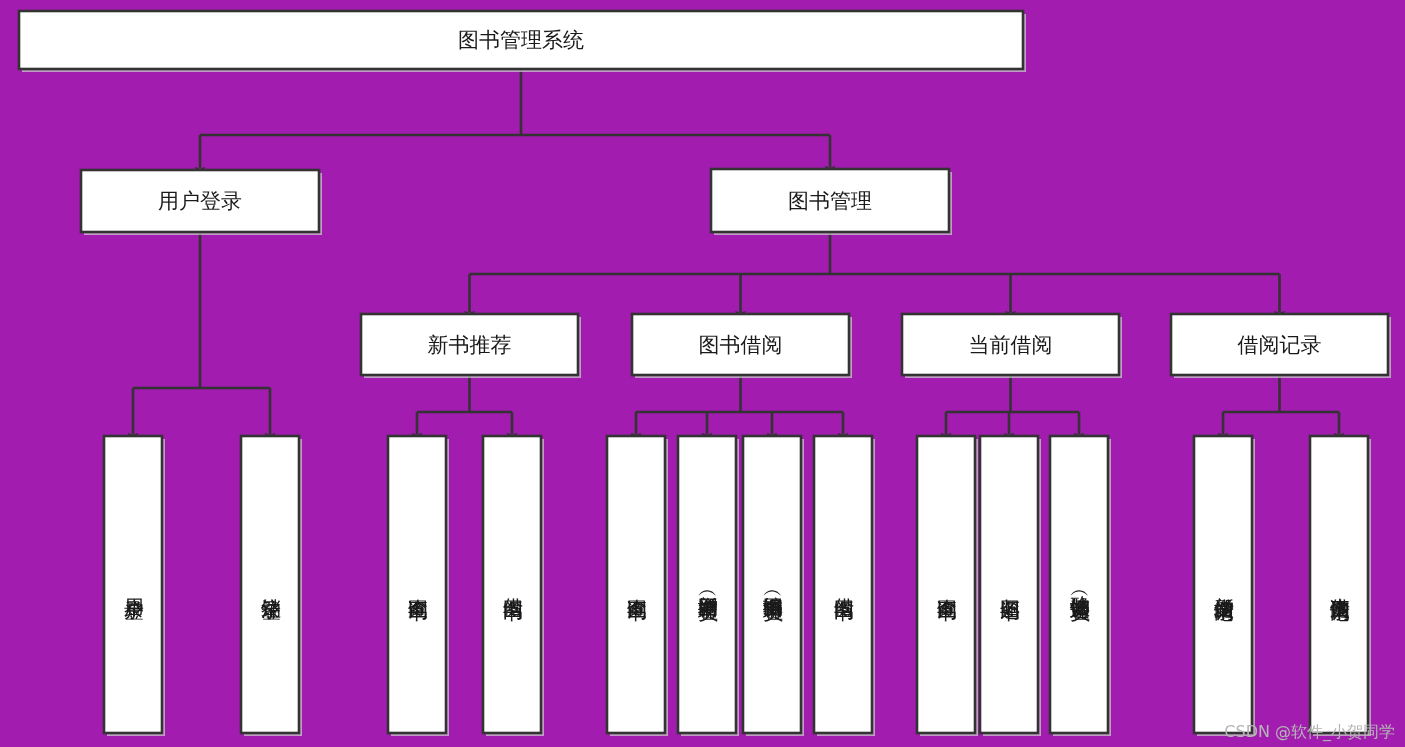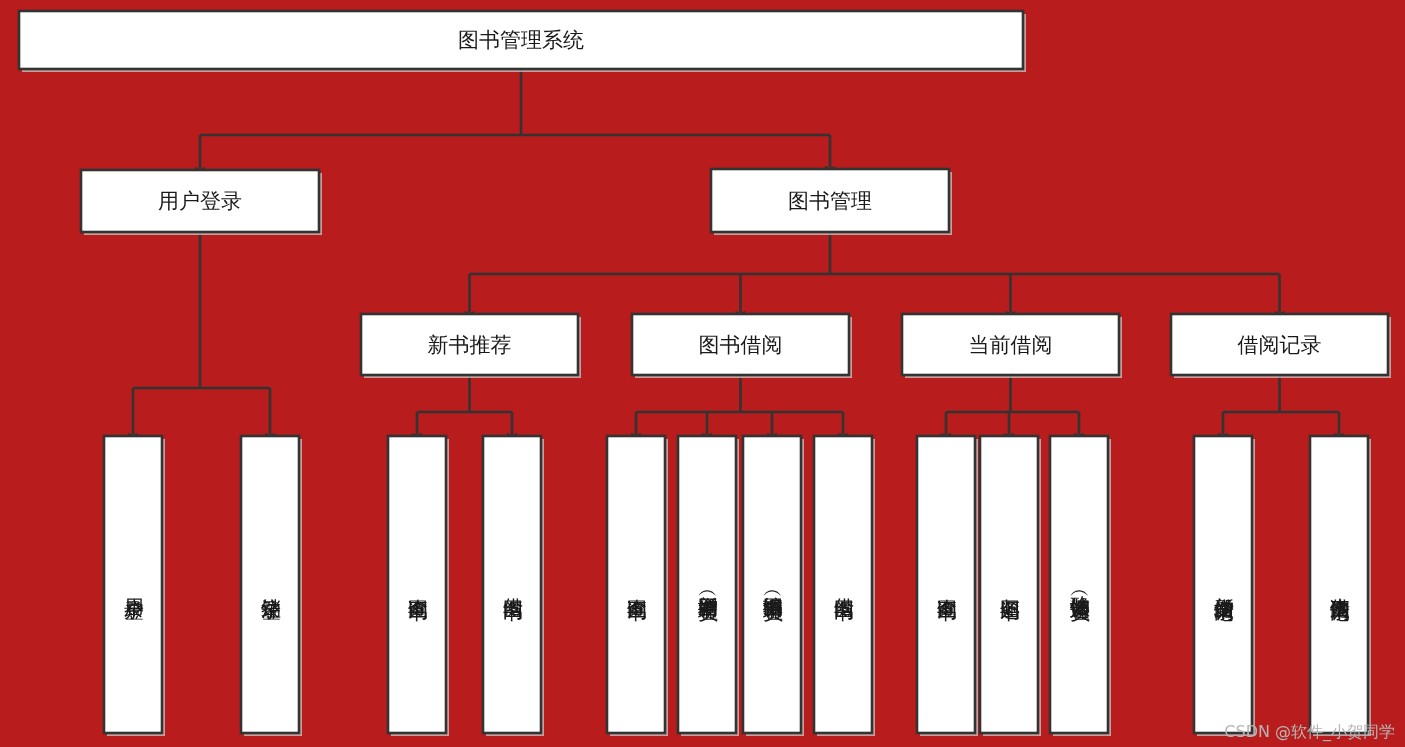--- a/index.html
+++ b/index.html
@@ -10,21 +10,21 @@
   body {
     width: 1405px;
     height: 747px;
     font-family: "DejaVu Sans", "Liberation Sans", sans-serif;
     overflow: hidden;
   }
   #diagram-root {
     position: relative;
     width: 1405px;
     height: 747px;
-    background: #b91c1c;
+    background: #a21caf;
   }
   svg#flow {
     position: absolute;
     left: 0;
     top: 0;
     width: 1405px;
     height: 747px;
     display: block;
   }
   .node-rect {

